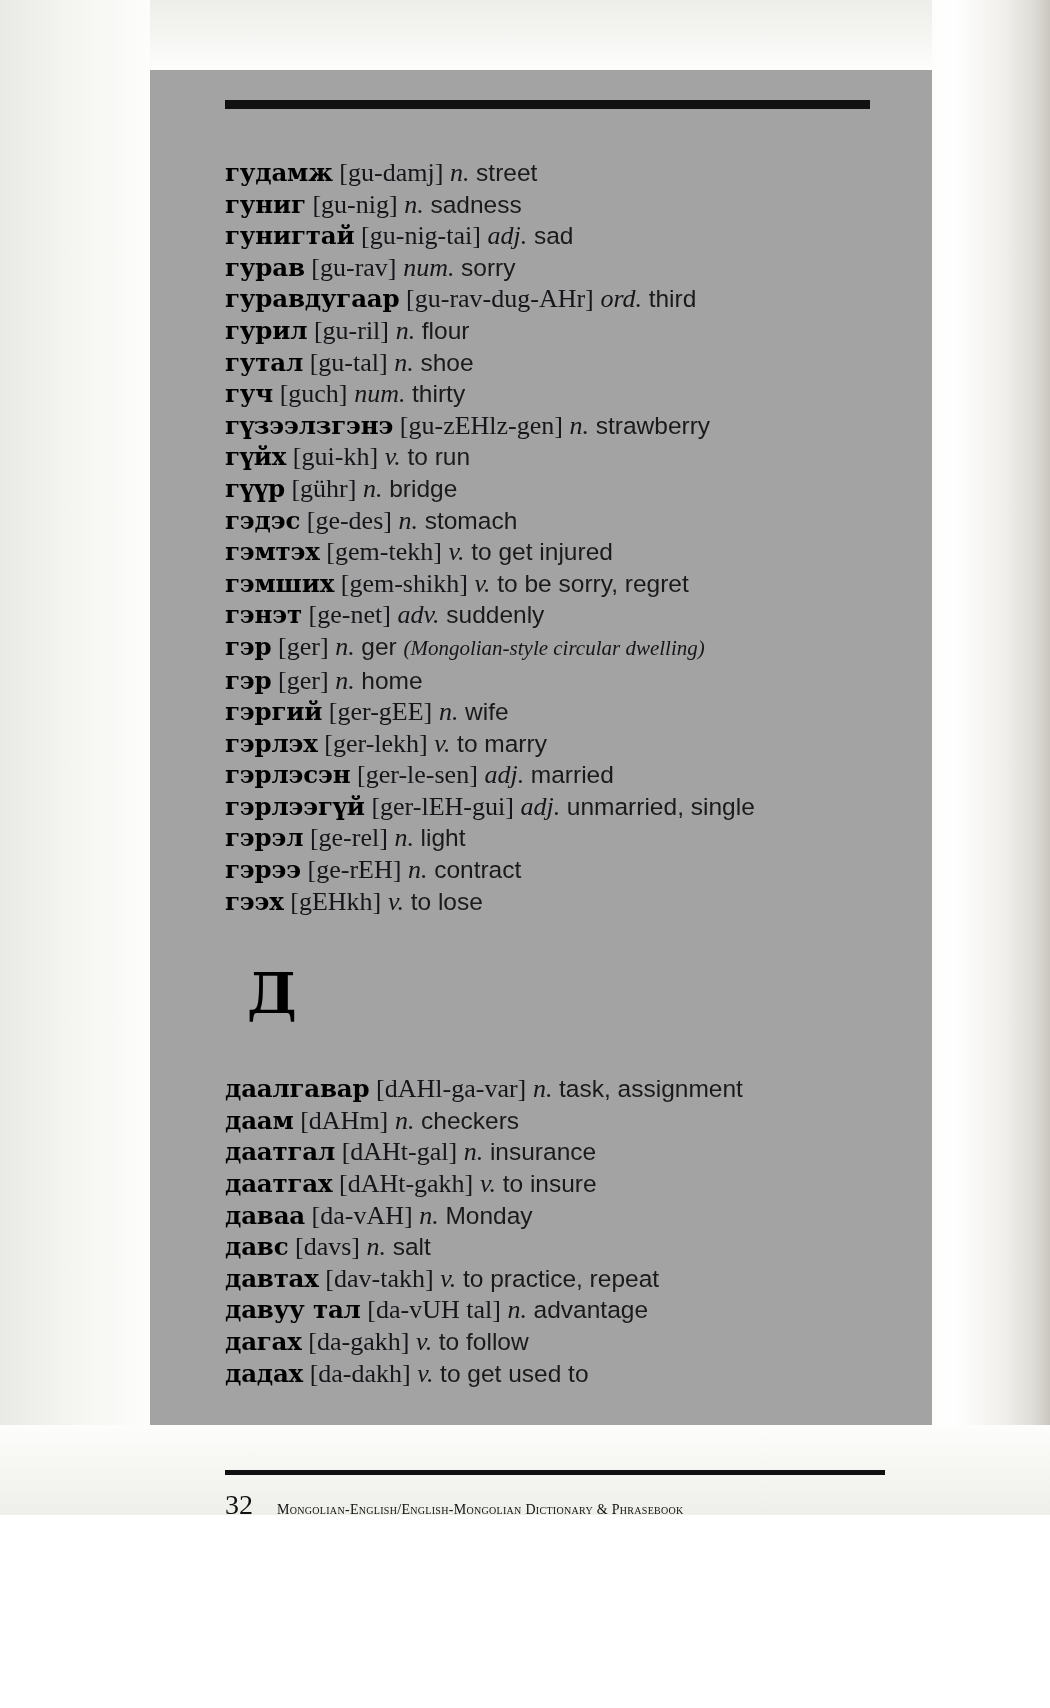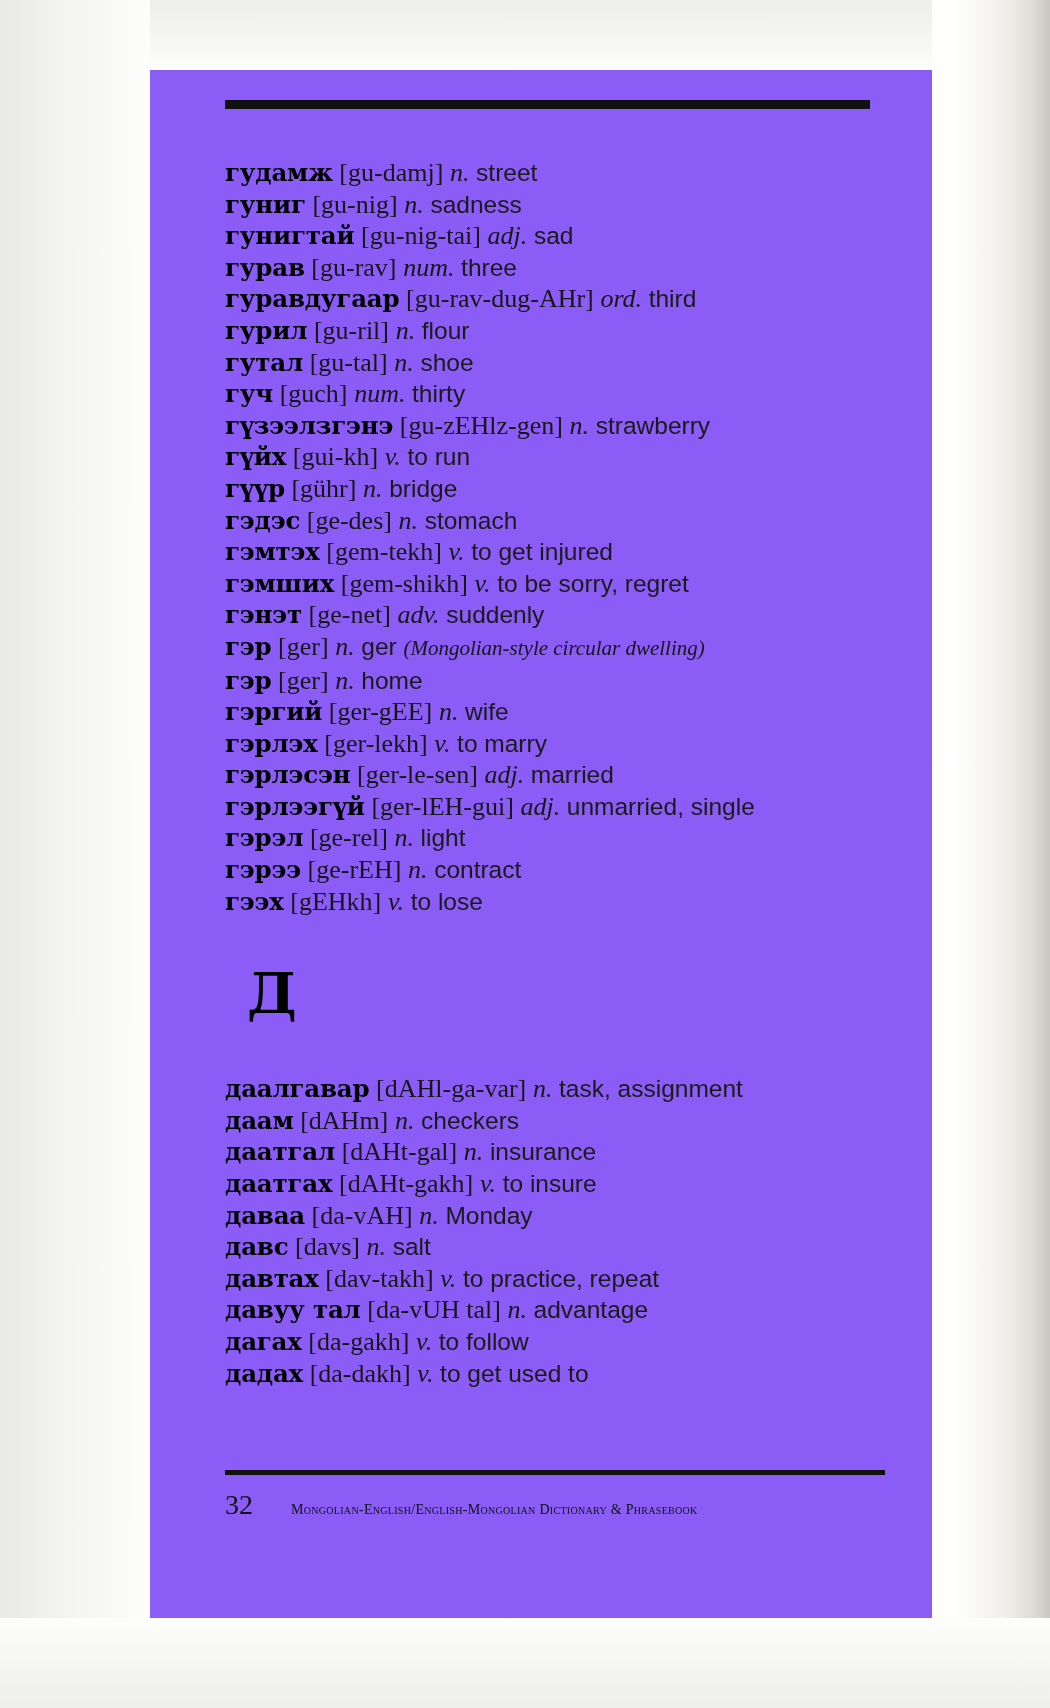--- a/index.html
+++ b/index.html
@@ -8,23 +8,23 @@
     background: #ffffff;
   }
   body {
     font-family: "Liberation Serif", serif;
     -webkit-font-smoothing: antialiased;
   }
 
   .page {
     position: relative;
     width: 1050px;
-    height: 1708px;
+    height: 1515px;
     margin: 0 auto;
-    background: #8b5cf6;
+    background: #a3a3a3;
     overflow: hidden;
   }
 
   
   .scan-left-shade {
     position: absolute;
     left: 0; top: 0;
     width: 150px; height: 100%;
     background: linear-gradient(to right, #e9e9e5 0%, #f4f4f1 45%, #fdfdfb 100%);
     pointer-events: none;
@@ -143,21 +143,21 @@
     margin-bottom: 14px;
   }
   .footer-row {
     display: flex;
     align-items: baseline;
   }
   .page-number {
     font-family: "Liberation Serif", serif;
     font-size: 28px;
     color: #111111;
-    margin-right: 38px;
+    margin-right: 24px;
   }
   .running-title {
     font-family: "Liberation Serif", serif;
     font-size: 14px;
     font-variant: small-caps;
     letter-spacing: 0.3px;
     color: #111111;
     white-space: nowrap;
   }
 </style>
@@ -171,21 +171,21 @@
   <div class="scan-right-edge"></div>
   <div class="scan-bottom-shade"></div>
 
   <div class="content">
     <div class="rule-top"></div>
     <div id="sections-root">
         <ul class="entry-list">
           <li class="entry"><span class="headword">гудамж</span> <span class="pron">[gu-damj]</span> <span class="pos">n.</span> <span class="def">street</span></li>
           <li class="entry"><span class="headword">гуниг</span> <span class="pron">[gu-nig]</span> <span class="pos">n.</span> <span class="def">sadness</span></li>
           <li class="entry"><span class="headword">гунигтай</span> <span class="pron">[gu-nig-tai]</span> <span class="pos">adj.</span> <span class="def">sad</span></li>
-          <li class="entry"><span class="headword">гурав</span> <span class="pron">[gu-rav]</span> <span class="pos">num.</span> <span class="def">three</span></li>
+          <li class="entry"><span class="headword">гурав</span> <span class="pron">[gu-rav]</span> <span class="pos">num.</span> <span class="def">sorry</span></li>
           <li class="entry"><span class="headword">гуравдугаар</span> <span class="pron">[gu-rav-dug-AHr]</span> <span class="pos">ord.</span> <span class="def">third</span></li>
           <li class="entry"><span class="headword">гурил</span> <span class="pron">[gu-ril]</span> <span class="pos">n.</span> <span class="def">flour</span></li>
           <li class="entry"><span class="headword">гутал</span> <span class="pron">[gu-tal]</span> <span class="pos">n.</span> <span class="def">shoe</span></li>
           <li class="entry"><span class="headword">гуч</span> <span class="pron">[guch]</span> <span class="pos">num.</span> <span class="def">thirty</span></li>
           <li class="entry"><span class="headword">гүзээлзгэнэ</span> <span class="pron">[gu-zEHlz-gen]</span> <span class="pos">n.</span> <span class="def">strawberry</span></li>
           <li class="entry"><span class="headword">гүйх</span> <span class="pron">[gui-kh]</span> <span class="pos">v.</span> <span class="def">to run</span></li>
           <li class="entry"><span class="headword">гүүр</span> <span class="pron">[gühr]</span> <span class="pos">n.</span> <span class="def">bridge</span></li>
           <li class="entry"><span class="headword">гэдэс</span> <span class="pron">[ge-des]</span> <span class="pos">n.</span> <span class="def">stomach</span></li>
           <li class="entry"><span class="headword">гэмтэх</span> <span class="pron">[gem-tekh]</span> <span class="pos">v.</span> <span class="def">to get injured</span></li>
           <li class="entry"><span class="headword">гэмших</span> <span class="pron">[gem-shikh]</span> <span class="pos">v.</span> <span class="def">to be sorry, regret</span></li>

